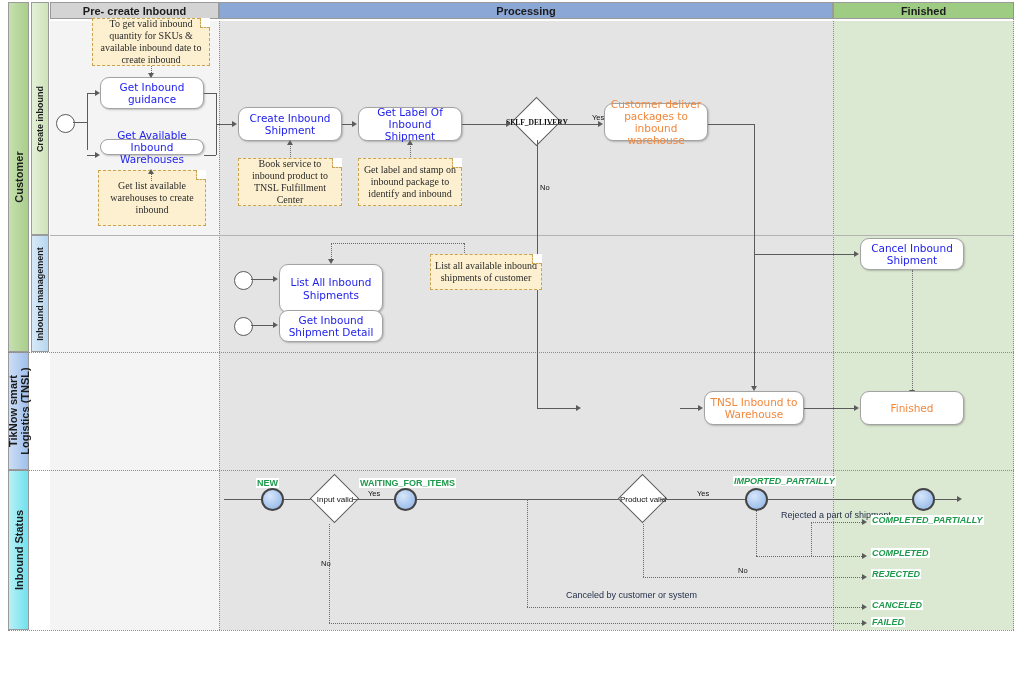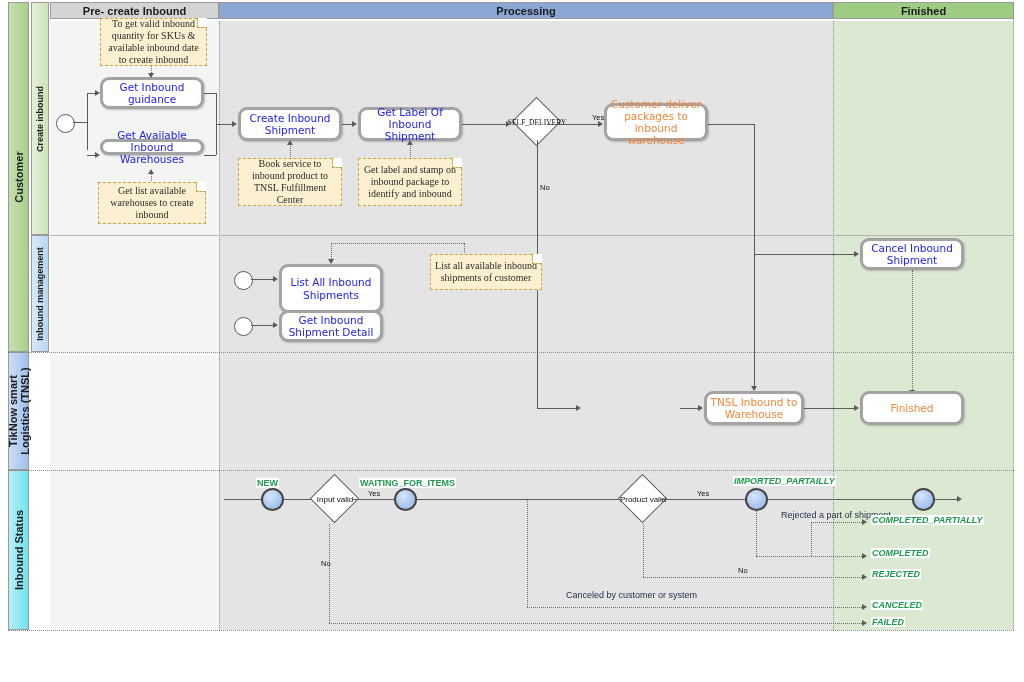--- a/index.html
+++ b/index.html
@@ -29,41 +29,41 @@
   
   .colbg{position:absolute;box-sizing:border-box;}
   .col-pre{background:#f4f4f4;}
   .col-proc{background:#e4e4e4;}
   .col-fin{background:#dce9d2;}
   .vdiv{position:absolute;width:0;border-left:1px dotted #8c8c8c;}
   .hdiv{position:absolute;height:0;border-top:1px dotted #8c8c8c;}
   .hsolid{position:absolute;height:0;border-top:1px solid #b3b3b3;}
 
   
-  .node{position:absolute;background:#ffffff;border:3px solid #a3a3a3;border-radius:9px;
+  .node{position:absolute;background:#ffffff;border:1px solid #a3a3a3;border-radius:9px;
         box-sizing:border-box;display:flex;align-items:center;justify-content:center;
         text-align:center;font-size:10.5px;line-height:1.15;padding:2px 3px;
         box-shadow:1px 1px 2px rgba(0,0,0,.22);}
   .node.api{color:#2222ee;font-family:"DejaVu Sans",sans-serif;}
   .node.human{color:#f1873c;font-family:"DejaVu Sans",sans-serif;}
 
   
   .note{position:absolute;background:#fdf0d0;border:1px dashed #c9a34e;box-sizing:border-box;
         text-align:center;font-family:"Liberation Serif",serif;font-size:10px;line-height:1.18;
         color:#2b2b2b;padding:3px 4px;display:flex;align-items:center;justify-content:center;}
   .note:after{content:"";position:absolute;right:-1px;top:-1px;width:9px;height:9px;
         background:#ffffff;border-left:1px dashed #c9a34e;border-bottom:1px dashed #c9a34e;}
 
   
   .gw{position:absolute;}
   .gw .dia{position:absolute;left:0;top:0;width:100%;height:100%;background:#ffffff;
         border:1px solid #5b5b5b;box-sizing:border-box;transform:rotate(45deg);}
   .gw .lbl{position:absolute;left:50%;top:50%;transform:translate(-50%,-50%);
         white-space:nowrap;font-size:8px;color:#111;}
-  .gw .lbl.caps{font-family:"Liberation Serif",serif;font-weight:normal;font-size:7.5px;}
+  .gw .lbl.caps{font-family:"Liberation Serif",serif;font-weight:bold;font-size:7.5px;}
 
   
   .startc{position:absolute;border:1.3px solid #5b5b5b;border-radius:50%;background:#ffffff;}
   .statec{position:absolute;border-radius:50%;border:2px solid #444;
         background:radial-gradient(circle at 38% 32%,#d7e6fb 0%,#a8c6ee 60%,#8fb4e4 100%);
         box-sizing:border-box;}
 
   
   .ln{position:absolute;background:#5b5b5b;}
   .lnh{height:1px;}
@@ -126,22 +126,22 @@
   <div class="vdiv" style="left:219px;top:21px;height:609px;"></div>
   <div class="vdiv" style="left:833px;top:21px;height:609px;"></div>
   <div class="hsolid" style="left:50px;top:235px;width:964px;"></div>
   <div class="hdiv" style="left:8px;top:352px;width:1006px;"></div>
   <div class="hdiv" style="left:8px;top:470px;width:1006px;"></div>
   <div class="hdiv" style="left:8px;top:630px;width:1006px;"></div>
   <div class="vdiv" style="left:1013px;top:2px;height:628px;"></div>
 
   <div class="startc" style="left:56px;top:114px;width:17px;height:17px;"></div>
 
-  <div class="note" style="left:100px;top:18px;width:107px;height:48px;">To get valid inbound quantity for SKUs &amp; available inbound date to create inbound</div>
-  <div class="note" style="left:98px;top:182px;width:108px;height:42px;">Get list available warehouses to create inbound</div>
+  <div class="note" style="left:92px;top:18px;width:118px;height:48px;">To get valid inbound quantity for SKUs &amp; available inbound date to create inbound</div>
+  <div class="note" style="left:98px;top:170px;width:108px;height:56px;">Get list available warehouses to create inbound</div>
   <div class="note" style="left:238px;top:158px;width:104px;height:48px;">Book service to inbound product to TNSL Fulfillment Center</div>
   <div class="note" style="left:358px;top:158px;width:104px;height:48px;">Get label and stamp on inbound package to identify and inbound</div>
 
   <div class="node api" style="left:100px;top:77px;width:104px;height:32px;">Get Inbound guidance</div>
   <div class="node api" style="left:100px;top:139px;width:104px;height:16px;">Get Available Inbound Warehouses</div>
   <div class="node api" style="left:238px;top:107px;width:104px;height:34px;">Create Inbound Shipment</div>
   <div class="node api" style="left:358px;top:107px;width:104px;height:34px;">Get Label Of Inbound Shipment</div>
   <div class="node human" style="left:604px;top:103px;width:104px;height:38px;">Customer deliver packages to inbound warehouse</div>
 
   <div class="gw" style="left:512px;top:97px;width:50px;height:50px;">

